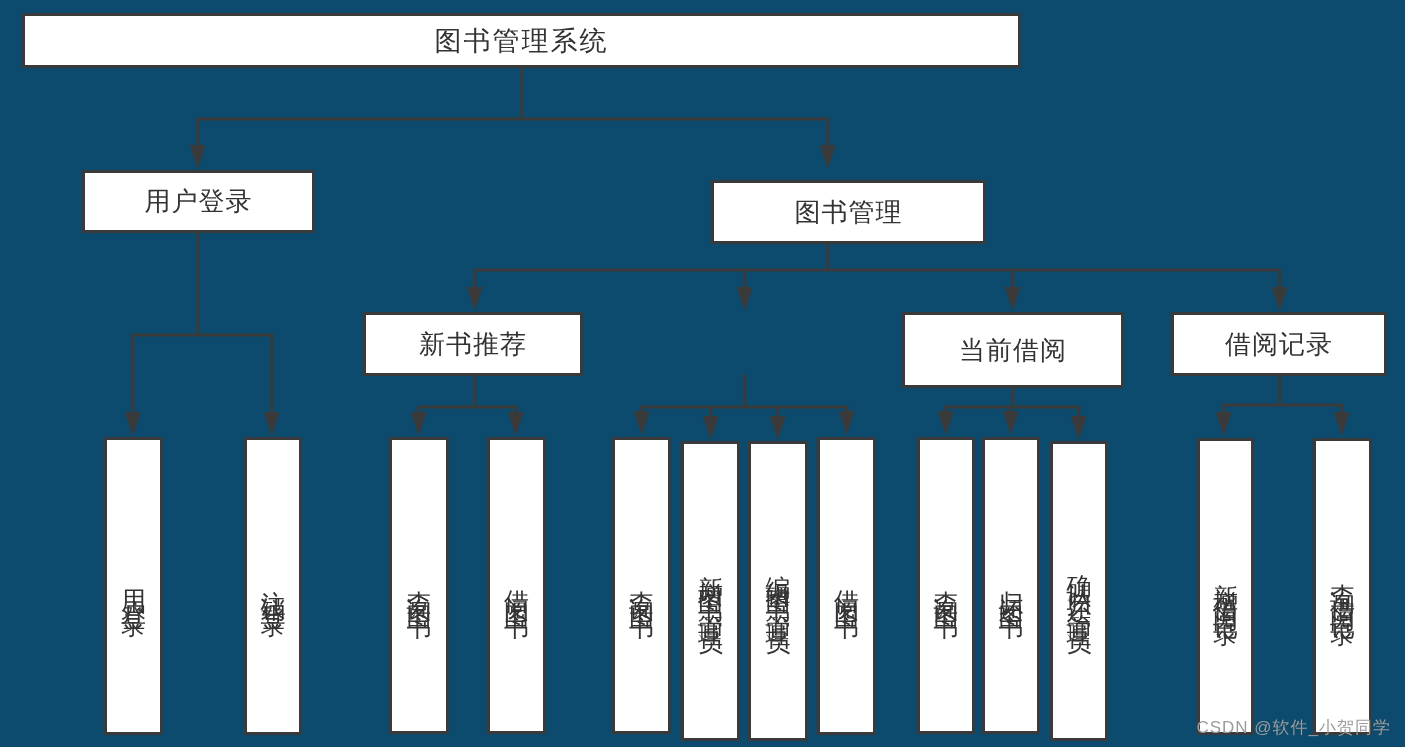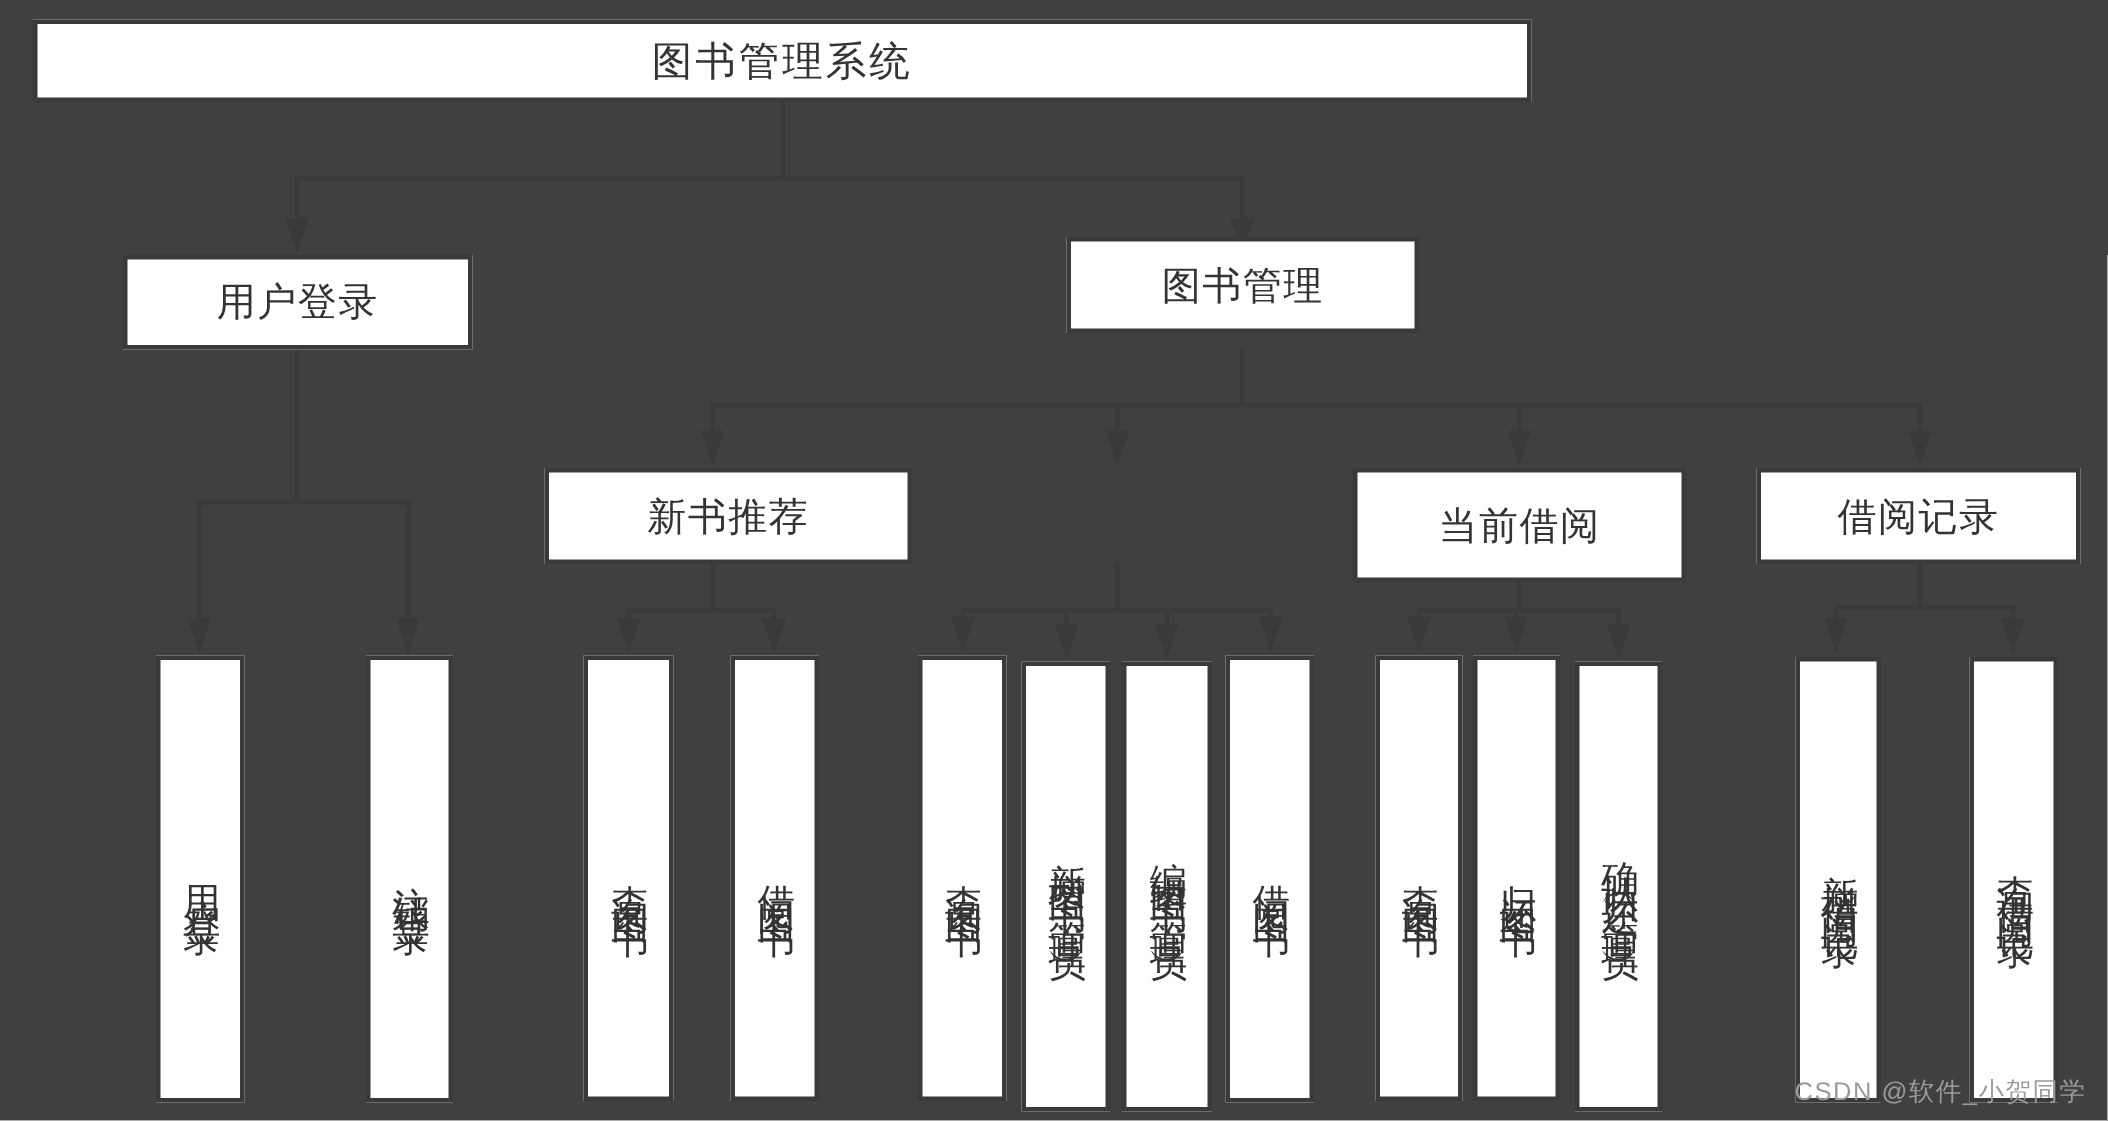--- a/index.html
+++ b/index.html
@@ -5,21 +5,21 @@
   html, body {
     margin: 0;
     padding: 0;
     background: #ffffff;
     font-family: "Liberation Sans", "DejaVu Sans", sans-serif;
   }
   .stage {
     position: relative;
     width: 1405px;
     height: 747px;
-    background: #404040;
+    background: #0c4a6e;
     overflow: hidden;
   }
   .connectors {
     position: absolute;
     left: 0;
     top: 0;
     width: 1405px;
     height: 747px;
     z-index: 1;
   }
@@ -115,23 +115,23 @@
     <g>
       <path d="M1280,376 V405 M1224,405 H1342 M1224,405 V412 M1342,405 V412"></path>
       <polygon points="1216,412 1232,412 1224,436"></polygon>
       <polygon points="1334,412 1350,412 1342,436"></polygon>
     </g>
   </svg>
 
   <div class="node h-node root-node" style="left:22px; top:13px; width:999px; height:55px;">图书管理系统</div>
 
   <div class="node h-node" style="left:82px; top:170px; width:233px; height:63px;">用户登录</div>
-  <div class="node h-node" style="left:711px; top:158px; width:235px; height:64px;">图书管理</div>
+  <div class="node h-node" style="left:711px; top:180px; width:275px; height:64px;">图书管理</div>
 
-  <div class="node h-node" style="left:363px; top:312px; width:245px; height:64px;">新书推荐</div>
+  <div class="node h-node" style="left:363px; top:312px; width:220px; height:64px;">新书推荐</div>
   <div class="node h-node" style="left:902px; top:312px; width:222px; height:76px;">当前借阅</div>
   <div class="node h-node" style="left:1171px; top:312px; width:216px; height:64px;">借阅记录</div>
 
   <div class="node v-node" style="left:104px; top:437px; width:59px; height:298px;">用户登录</div>
   <div class="node v-node" style="left:244px; top:437px; width:58px; height:298px;">注销登录</div>
 
   <div class="node v-node" style="left:389px; top:437px; width:60px; height:297px;">查询图书</div>
   <div class="node v-node" style="left:487px; top:437px; width:59px; height:297px;">借阅图书</div>
 
   <div class="node v-node" style="left:612px; top:437px; width:59px; height:297px;">查询图书</div>

